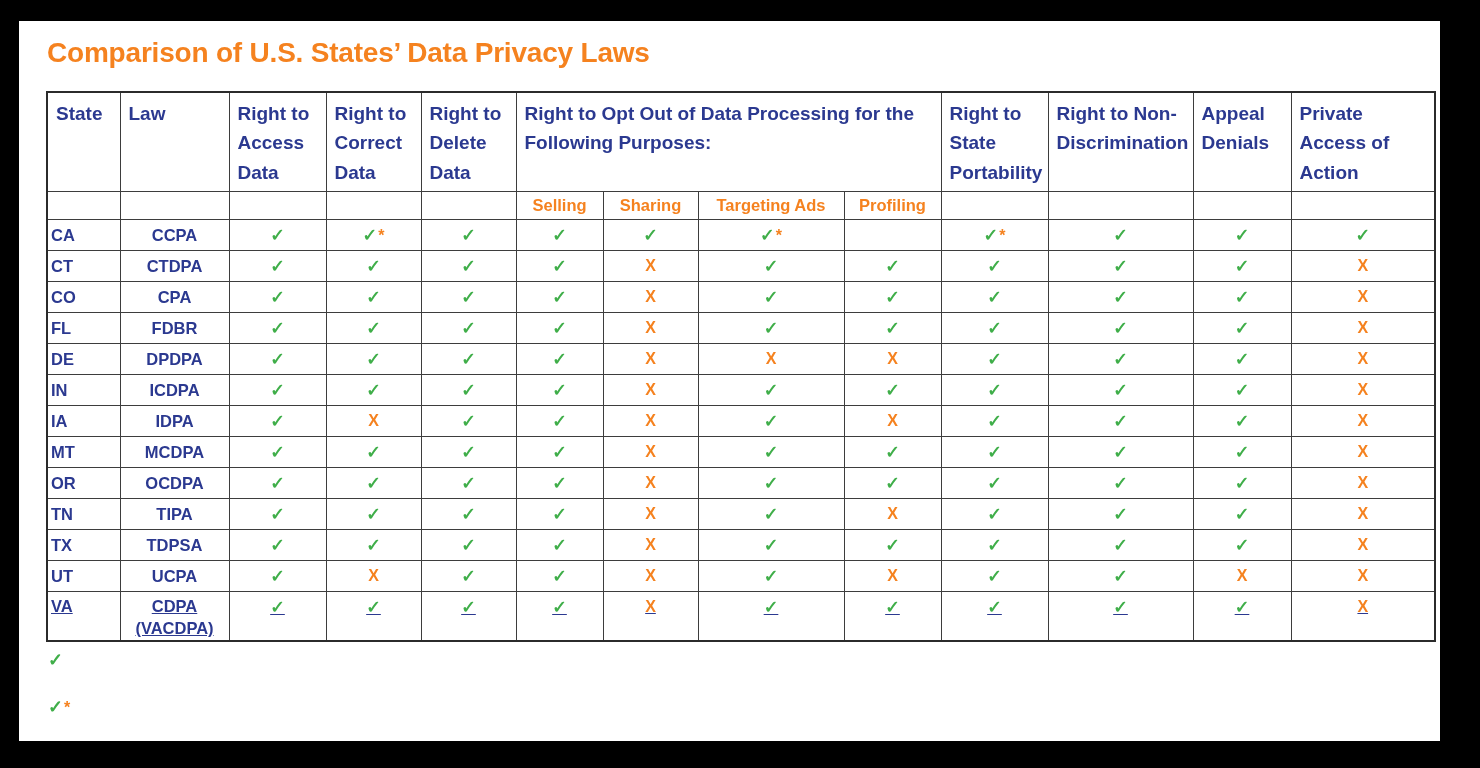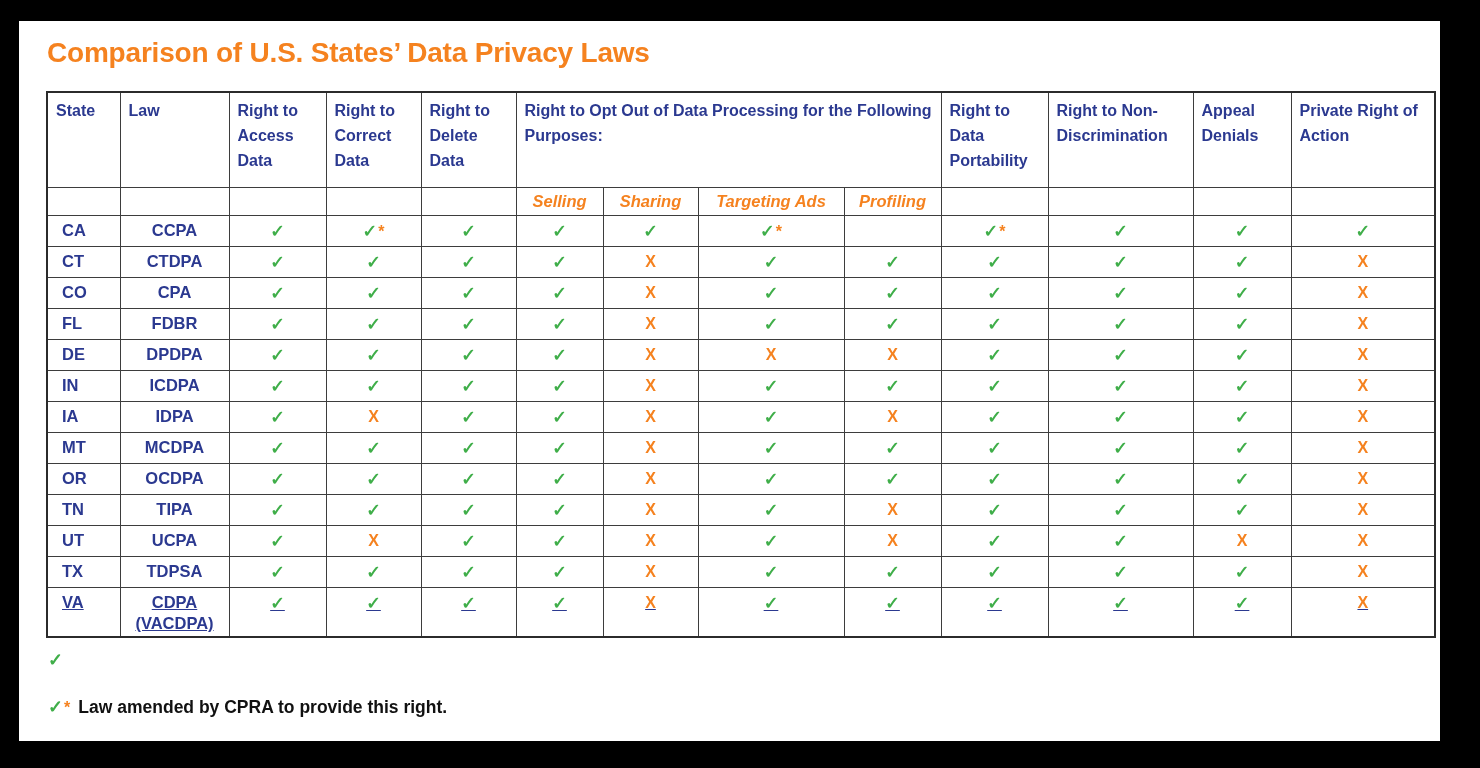--- a/index.html
+++ b/index.html
@@ -18,32 +18,32 @@
   .table-wrap{position:absolute;left:27px;top:70px;}
   table{
     border-collapse:collapse;table-layout:fixed;width:1388px;
     border:2px solid #2b2b2b;
   }
   th,td{
     border:1px solid #3d3d3d;overflow:hidden;
     font-weight:bold;
   }
   thead tr.main-header th{
-    color:#2B3990;font-size:16px;text-align:left;vertical-align:top;
+    color:#2B3990;font-size:19px;text-align:left;vertical-align:top;
     padding:6px 6px 4px 8px;line-height:1.55;height:84px;
   }
   thead tr.sub-header th{
     height:27px;color:#F5821F;font-size:16.5px;text-align:center;
-    vertical-align:middle;padding:0;font-style:italic;
+    vertical-align:middle;padding:0;
   }
   tbody td{
     height:28px;text-align:center;vertical-align:middle;
     font-size:16.5px;color:#2B3990;line-height:1.3;
   }
-  tbody td.state-cell{text-align:left;padding-left:14px;}
+  tbody td.state-cell{text-align:left;padding-left:3px;}
   tbody tr.tall td{vertical-align:top;padding-top:4px;text-decoration:underline;}
   .chk{color:#3FAE49;font-weight:bold;font-size:17.5px;}
   .star{color:#F5821F;font-weight:bold;font-size:16px;margin-left:1px;}
   .xmark{color:#F5821F;font-weight:800;font-size:16px;}
   .legend{position:absolute;left:29px;top:628px;}
   .legend-item{
     display:flex;align-items:center;gap:8px;margin-bottom:25px;
     font-size:17.5px;font-weight:bold;color:#111;
   }
   .legend-item .chk{font-size:18px;}
@@ -74,24 +74,24 @@
         <col style="width:144px">
       </colgroup>
       <thead>
         <tr class="main-header">
           <th>State</th>
           <th>Law</th>
           <th>Right to Access Data</th>
           <th>Right to Correct Data</th>
           <th>Right to Delete Data</th>
           <th colspan="4">Right to Opt Out of Data Processing for the Following Purposes:</th>
-          <th>Right to Data Portability</th>
+          <th>Right to State Portability</th>
           <th>Right to Non-Discrimination</th>
           <th>Appeal Denials</th>
-          <th>Private Right of Action</th>
+          <th>Private Access of Action</th>
         </tr>
         <tr class="sub-header">
           <th></th>
           <th></th>
           <th></th>
           <th></th>
           <th></th>
           <th>Selling</th>
           <th>Sharing</th>
           <th>Targeting Ads</th>
@@ -247,47 +247,47 @@
             <td><span class="chk">✓</span></td>
             <td><span class="xmark">X</span></td>
             <td><span class="chk">✓</span></td>
             <td><span class="xmark">X</span></td>
             <td><span class="chk">✓</span></td>
             <td><span class="chk">✓</span></td>
             <td><span class="chk">✓</span></td>
             <td><span class="xmark">X</span></td>
           </tr>
           <tr>
+            <td class="state-cell">TX</td>
+            <td>TDPSA</td>
+            <td><span class="chk">✓</span></td>
+            <td><span class="chk">✓</span></td>
+            <td><span class="chk">✓</span></td>
+            <td><span class="chk">✓</span></td>
+            <td><span class="xmark">X</span></td>
+            <td><span class="chk">✓</span></td>
+            <td><span class="chk">✓</span></td>
+            <td><span class="chk">✓</span></td>
+            <td><span class="chk">✓</span></td>
+            <td><span class="chk">✓</span></td>
+            <td><span class="xmark">X</span></td>
+          </tr>
+          <tr>
             <td class="state-cell">UT</td>
             <td>UCPA</td>
             <td><span class="chk">✓</span></td>
             <td><span class="xmark">X</span></td>
             <td><span class="chk">✓</span></td>
             <td><span class="chk">✓</span></td>
             <td><span class="xmark">X</span></td>
             <td><span class="chk">✓</span></td>
             <td><span class="xmark">X</span></td>
             <td><span class="chk">✓</span></td>
             <td><span class="chk">✓</span></td>
             <td><span class="xmark">X</span></td>
-            <td><span class="xmark">X</span></td>
-          </tr>
-          <tr>
-            <td class="state-cell">TX</td>
-            <td>TDPSA</td>
-            <td><span class="chk">✓</span></td>
-            <td><span class="chk">✓</span></td>
-            <td><span class="chk">✓</span></td>
-            <td><span class="chk">✓</span></td>
-            <td><span class="xmark">X</span></td>
-            <td><span class="chk">✓</span></td>
-            <td><span class="chk">✓</span></td>
-            <td><span class="chk">✓</span></td>
-            <td><span class="chk">✓</span></td>
-            <td><span class="chk">✓</span></td>
             <td><span class="xmark">X</span></td>
           </tr>
           <tr class="tall">
             <td class="state-cell">VA</td>
             <td>CDPA<span class="law-line2">(VACDPA)</span></td>
             <td><span class="chk">✓</span></td>
             <td><span class="chk">✓</span></td>
             <td><span class="chk">✓</span></td>
             <td><span class="chk">✓</span></td>
             <td><span class="xmark">X</span></td>
@@ -301,17 +301,16 @@
         </tbody>
     </table>
   </div>
 
   <div class="legend">
     <div class="legend-item">
       <span class="chk">✓</span>
     </div>
     <div class="legend-item">
       <span><span class="chk">✓</span><span class="star">*</span></span>
-      <span>Law amended by CPRA to provide this right.</span>
     </div>
   </div>
 
 </div>
 
 </body></html>

